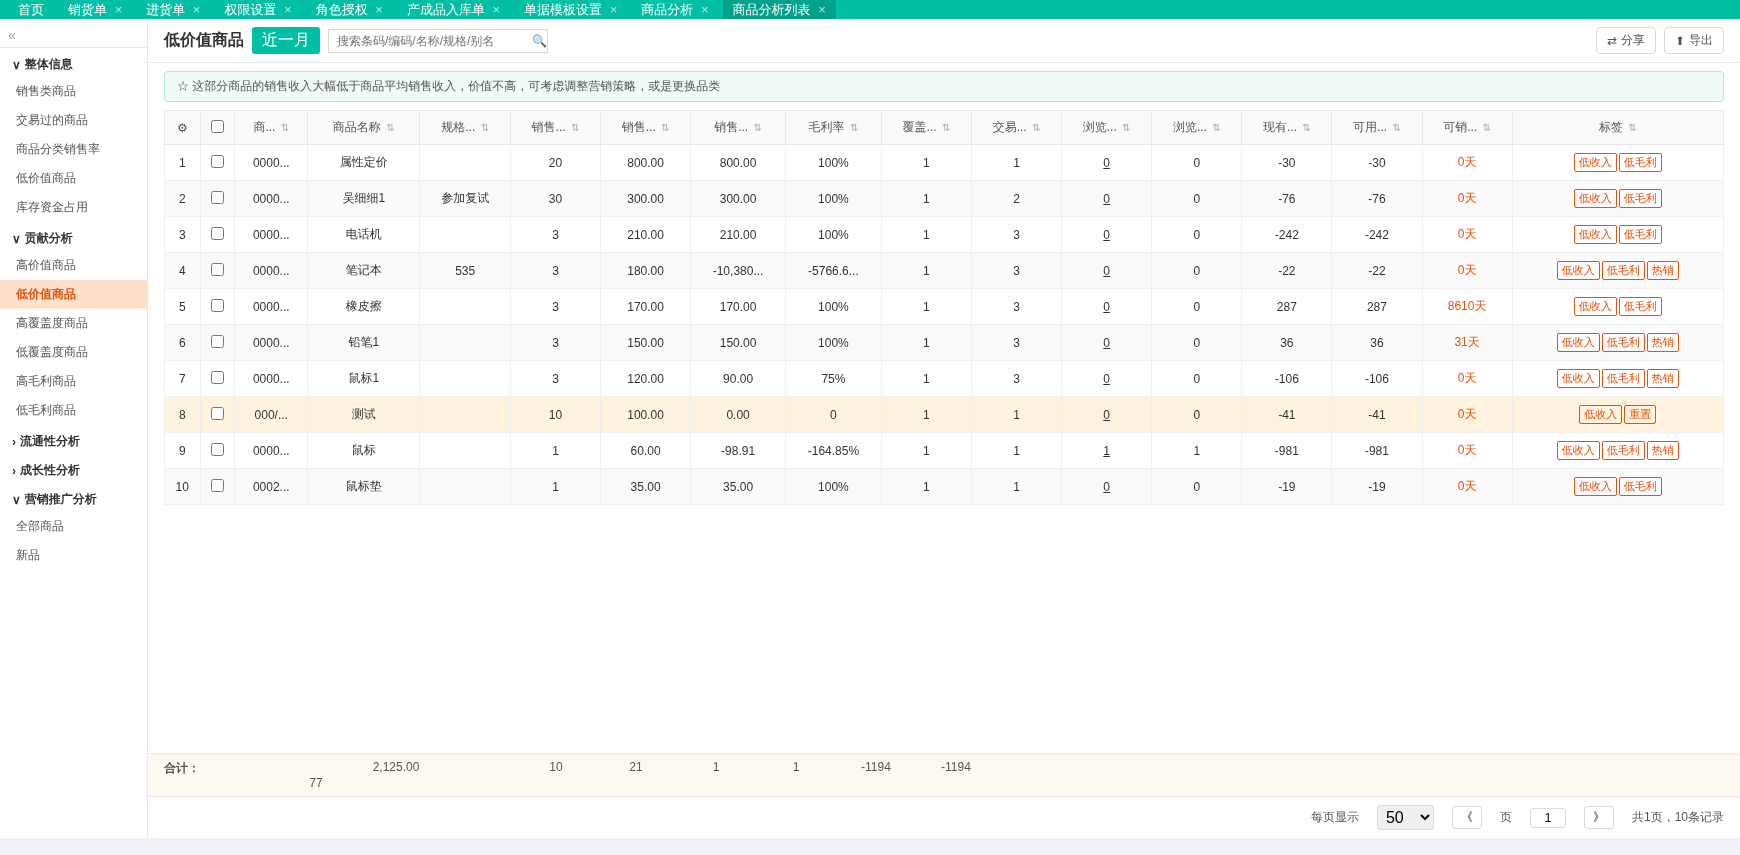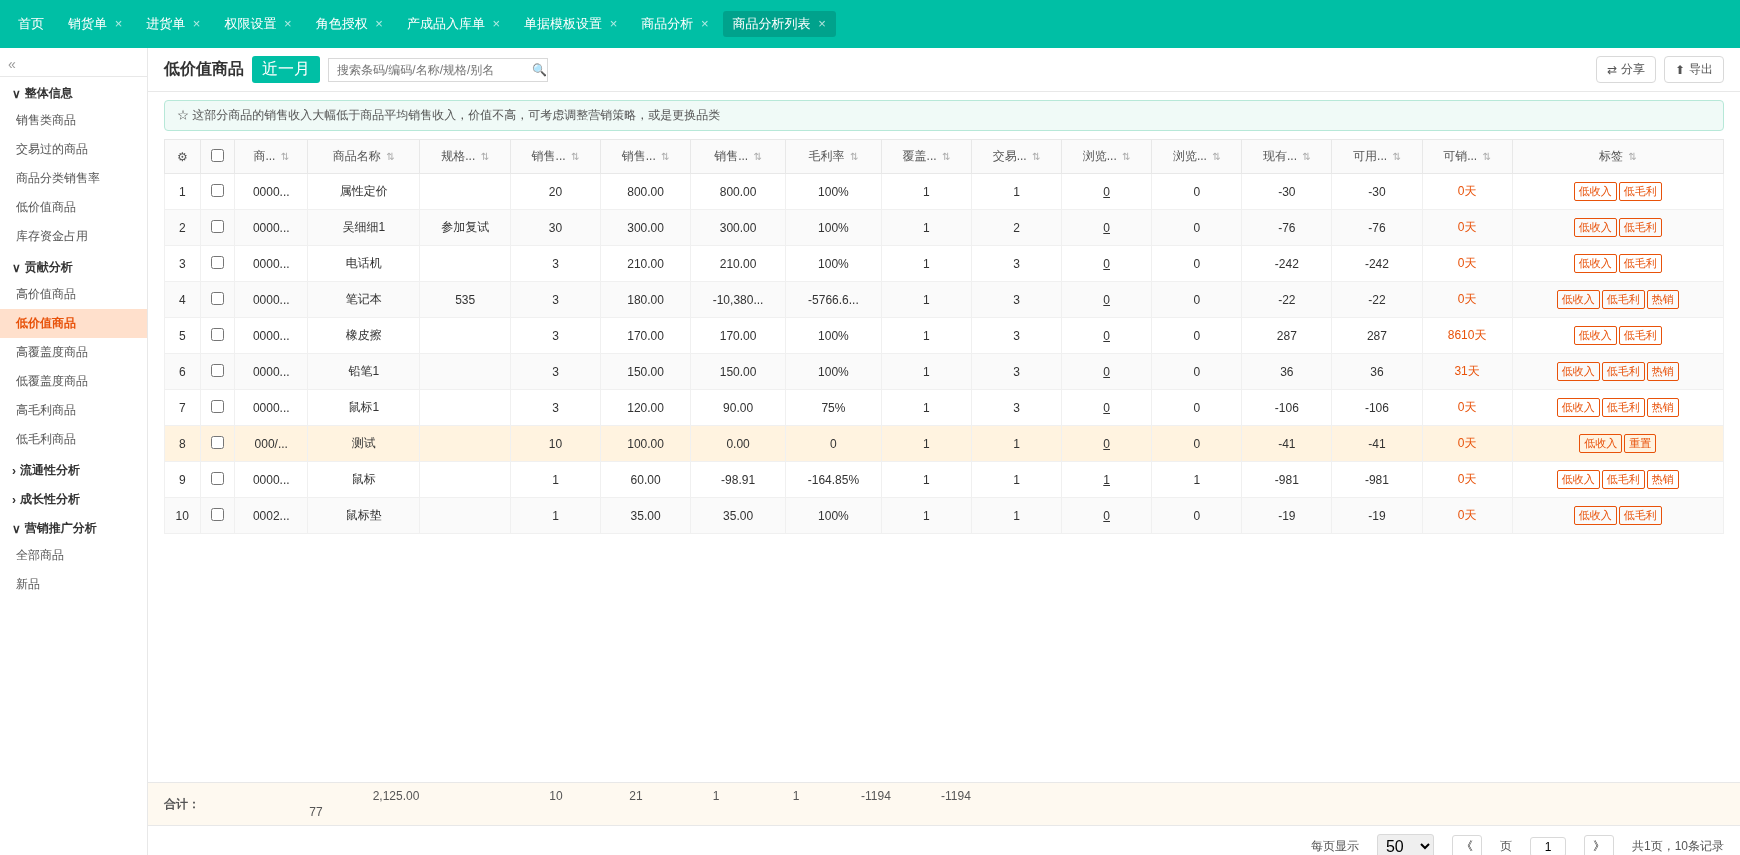--- a/index.html
+++ b/index.html
@@ -1,21 +1,21 @@
 <!DOCTYPE html>
 <html><head>
   <meta charset="utf-8">
   <style>
     * { margin: 0; padding: 0; box-sizing: border-box; }
     body { font-family: 'Microsoft YaHei', Arial, sans-serif; font-size: 12px; background: #f0f2f5; overflow-x: hidden; }
 
     
     .top-nav {
       background: #00bfa5;
-      height: 48px;
+      height: 19px;
       display: flex;
       align-items: center;
       padding: 0 8px;
       gap: 4px;
     }
     .nav-item {
       color: white;
       padding: 4px 10px;
       cursor: pointer;
       white-space: nowrap;
@@ -172,21 +172,21 @@
     .tag-hot { color: #e8520a; border: 1px solid #e8520a; }
     .orange-text { color: #e8520a; }
     .underline-link { text-decoration: underline; color: #333; cursor: pointer; }
 
     
     .table-footer {
       border-top: 1px solid #e8e8e8;
       background: #fef9f0;
       padding: 6px 16px;
       display: flex;
-      align-items: center;
+      align-items: flex-start;
       font-size: 12px;
       color: #555;
     }
     .footer-label { font-weight: bold; margin-right: 16px; }
 
     
     .pagination-bar {
       display: flex;
       align-items: center;
       justify-content: flex-end;

